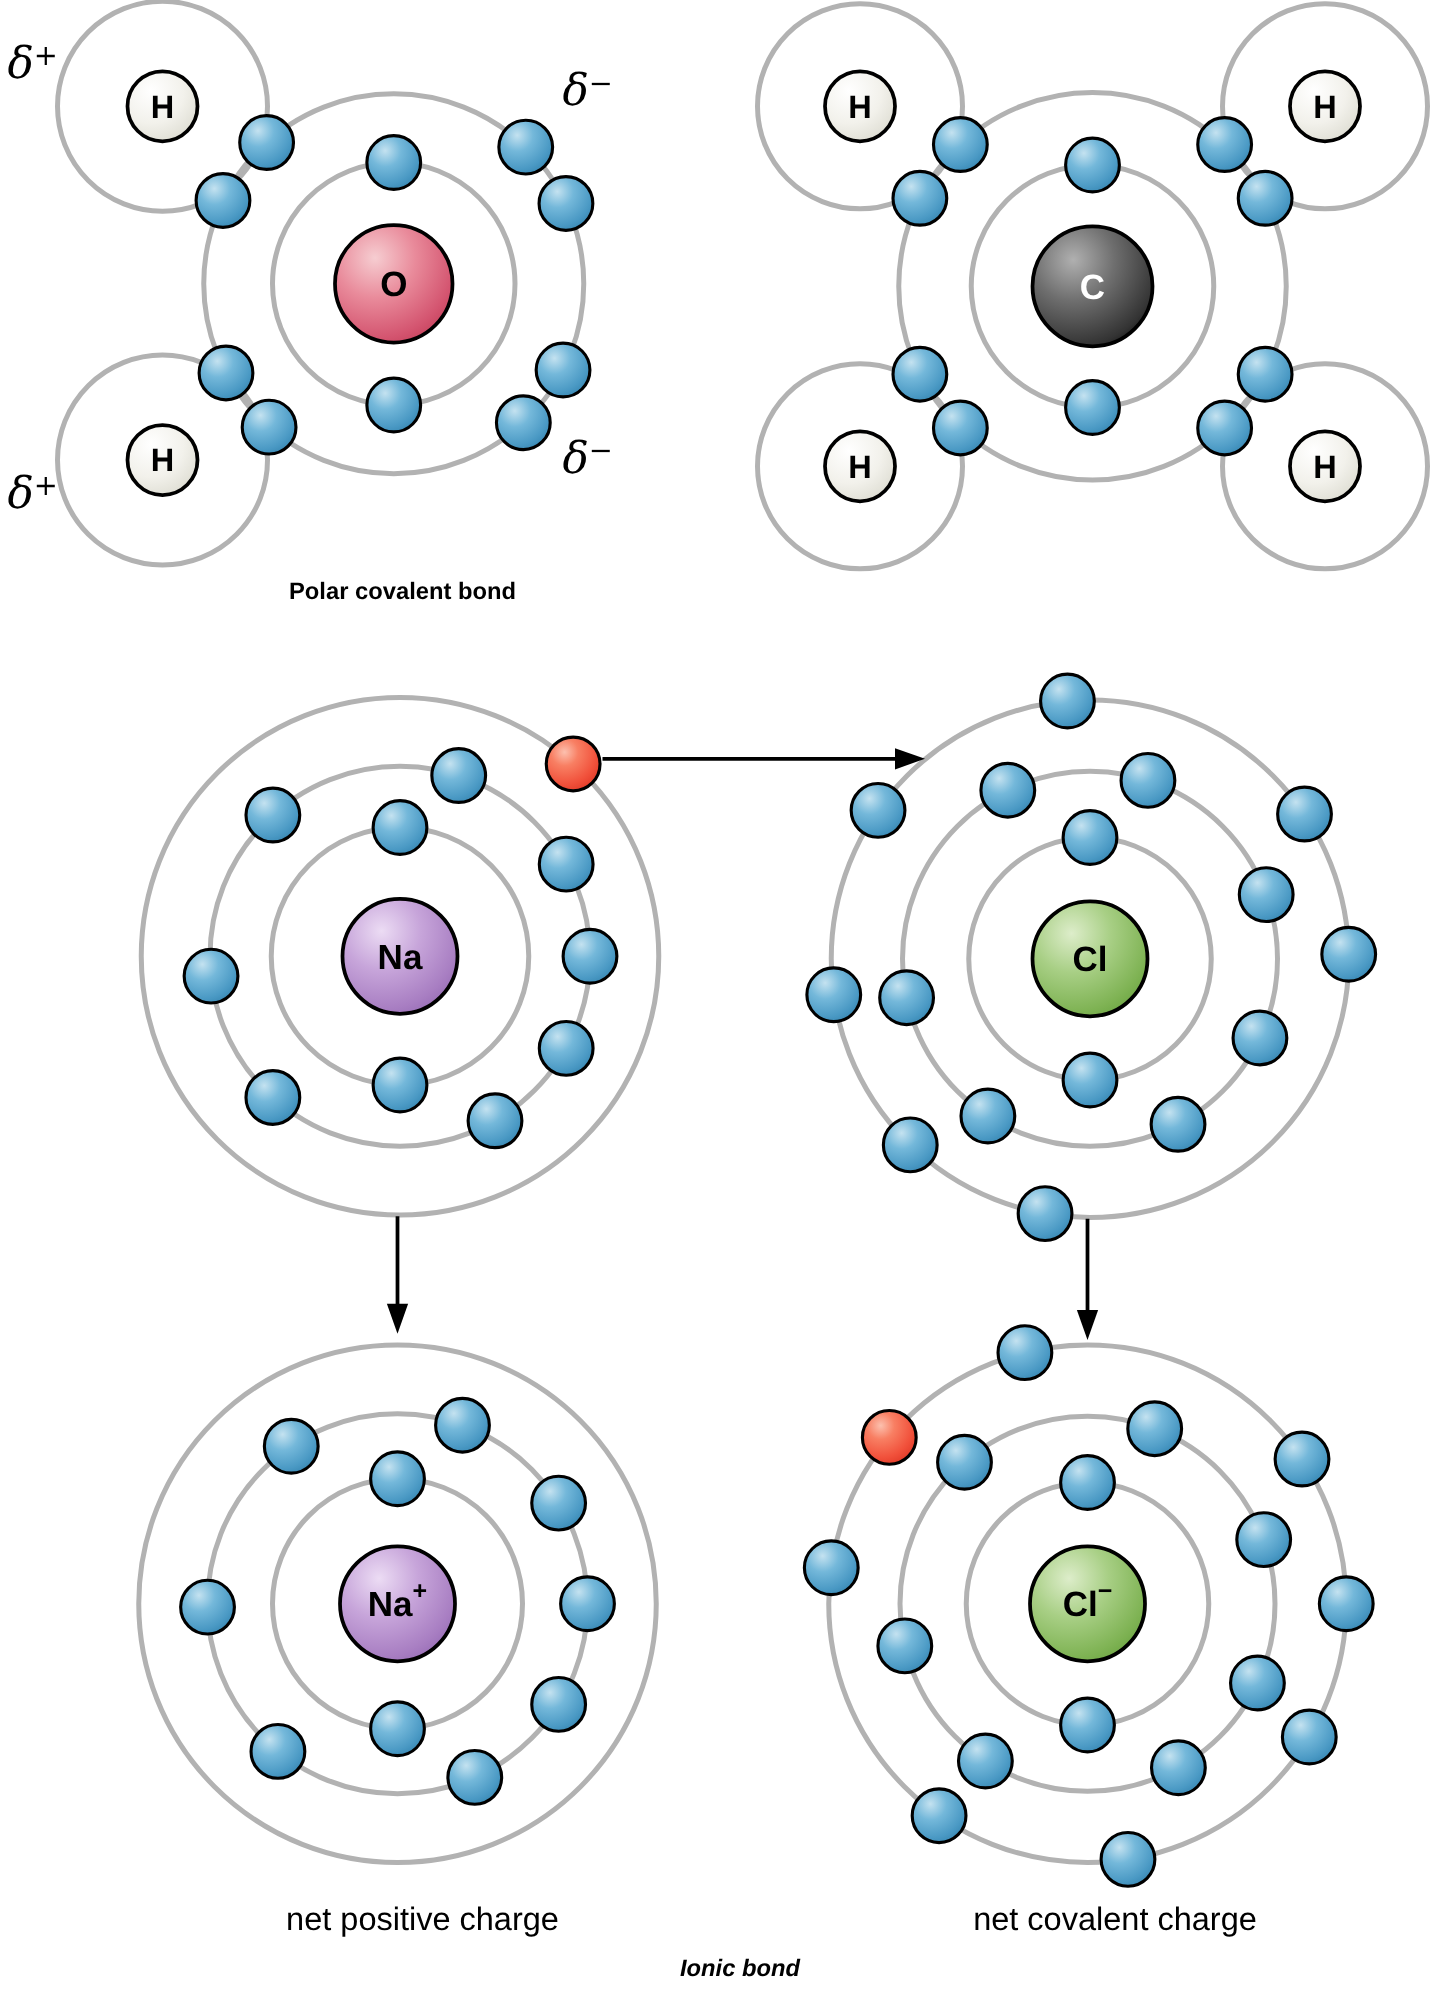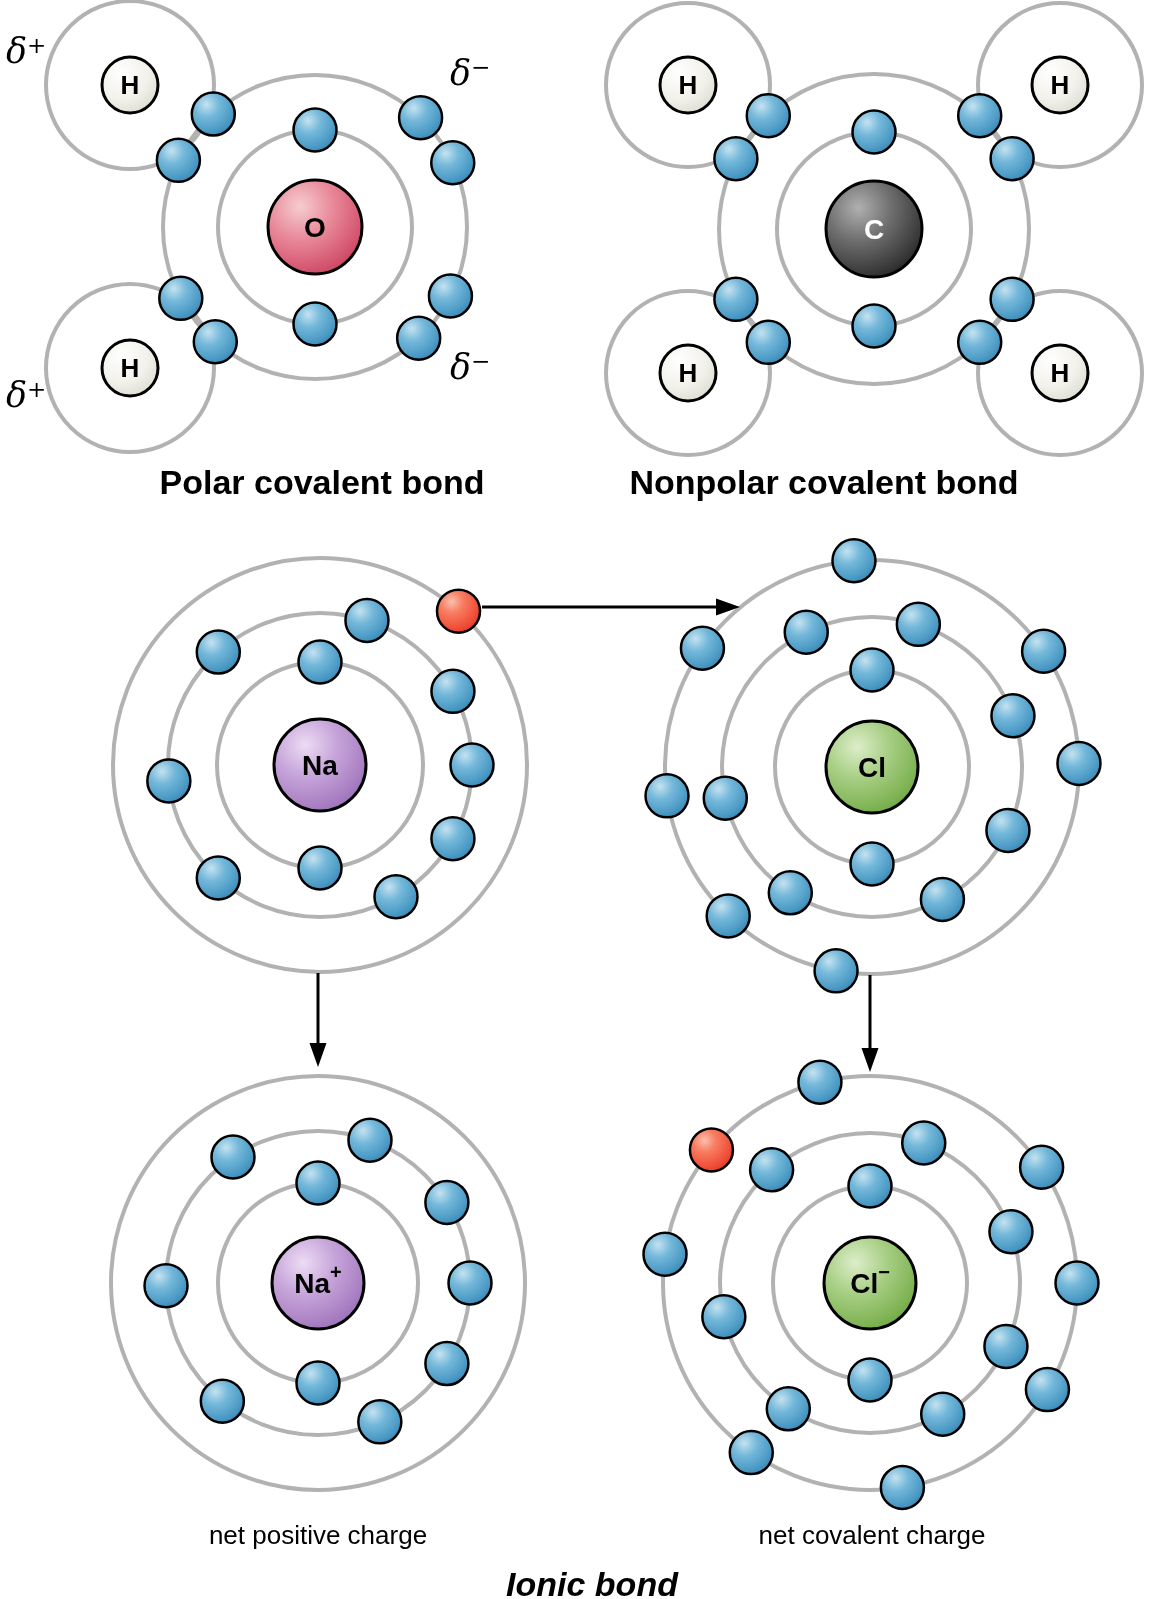--- a/index.html
+++ b/index.html
@@ -9,25 +9,25 @@
     background:#ffffff;
     font-family:"Liberation Sans", sans-serif;
     overflow:hidden;
   }
   #diagram{position:absolute;left:0;top:0;}
   .caption{
     position:absolute;
     transform:translateX(-50%);
     white-space:nowrap;
     font-weight:bold;
-    font-size:34px;
+    font-size:19px;
     line-height:1.1;
     color:#000;
   }
-  .caption--normal{font-weight:400;font-size:26px;}
+  .caption--normal{font-weight:400;font-size:26px;margin-left:20px;}
   .delta{
     position:absolute;
     font-family:"DejaVu Serif", serif;
     font-style:italic;
     font-size:35px;
     line-height:1;
     color:#000;
     white-space:nowrap;
   }
   .delta sup{
@@ -220,17 +220,16 @@
         <circle cx="751.2696776753335" cy="1452.5644731678212" r="21.5" fill="url(#grad-electron)" stroke="#000000" stroke-width="2.5"></circle>
       </g>
     </svg>
 
   <div class="delta" style="left: 6px; top: 34px;"><span>δ</span><sup>+</sup></div>
   <div class="delta" style="left: 6px; top: 378px;"><span>δ</span><sup>+</sup></div>
   <div class="delta" style="left: 450px; top: 56px;"><span>δ</span><sup>−</sup></div>
   <div class="delta" style="left: 450px; top: 350px;"><span>δ</span><sup>−</sup></div>
 
   <div class="caption" style="left: 322px; top: 464px;">Polar covalent bond</div>
-  <div class="caption" style="left: 824px; top: 464px;">Nonpolar covalent bond</div>
   <div class="caption caption--normal" style="left: 318px; top: 1521px;">net positive charge</div>
   <div class="caption caption--normal" style="left: 872px; top: 1521px;">net covalent charge</div>
   <div class="caption" style="left: 592px; top: 1566px; font-style: italic;">Ionic bond</div>
 </div>
 
 </body></html>

